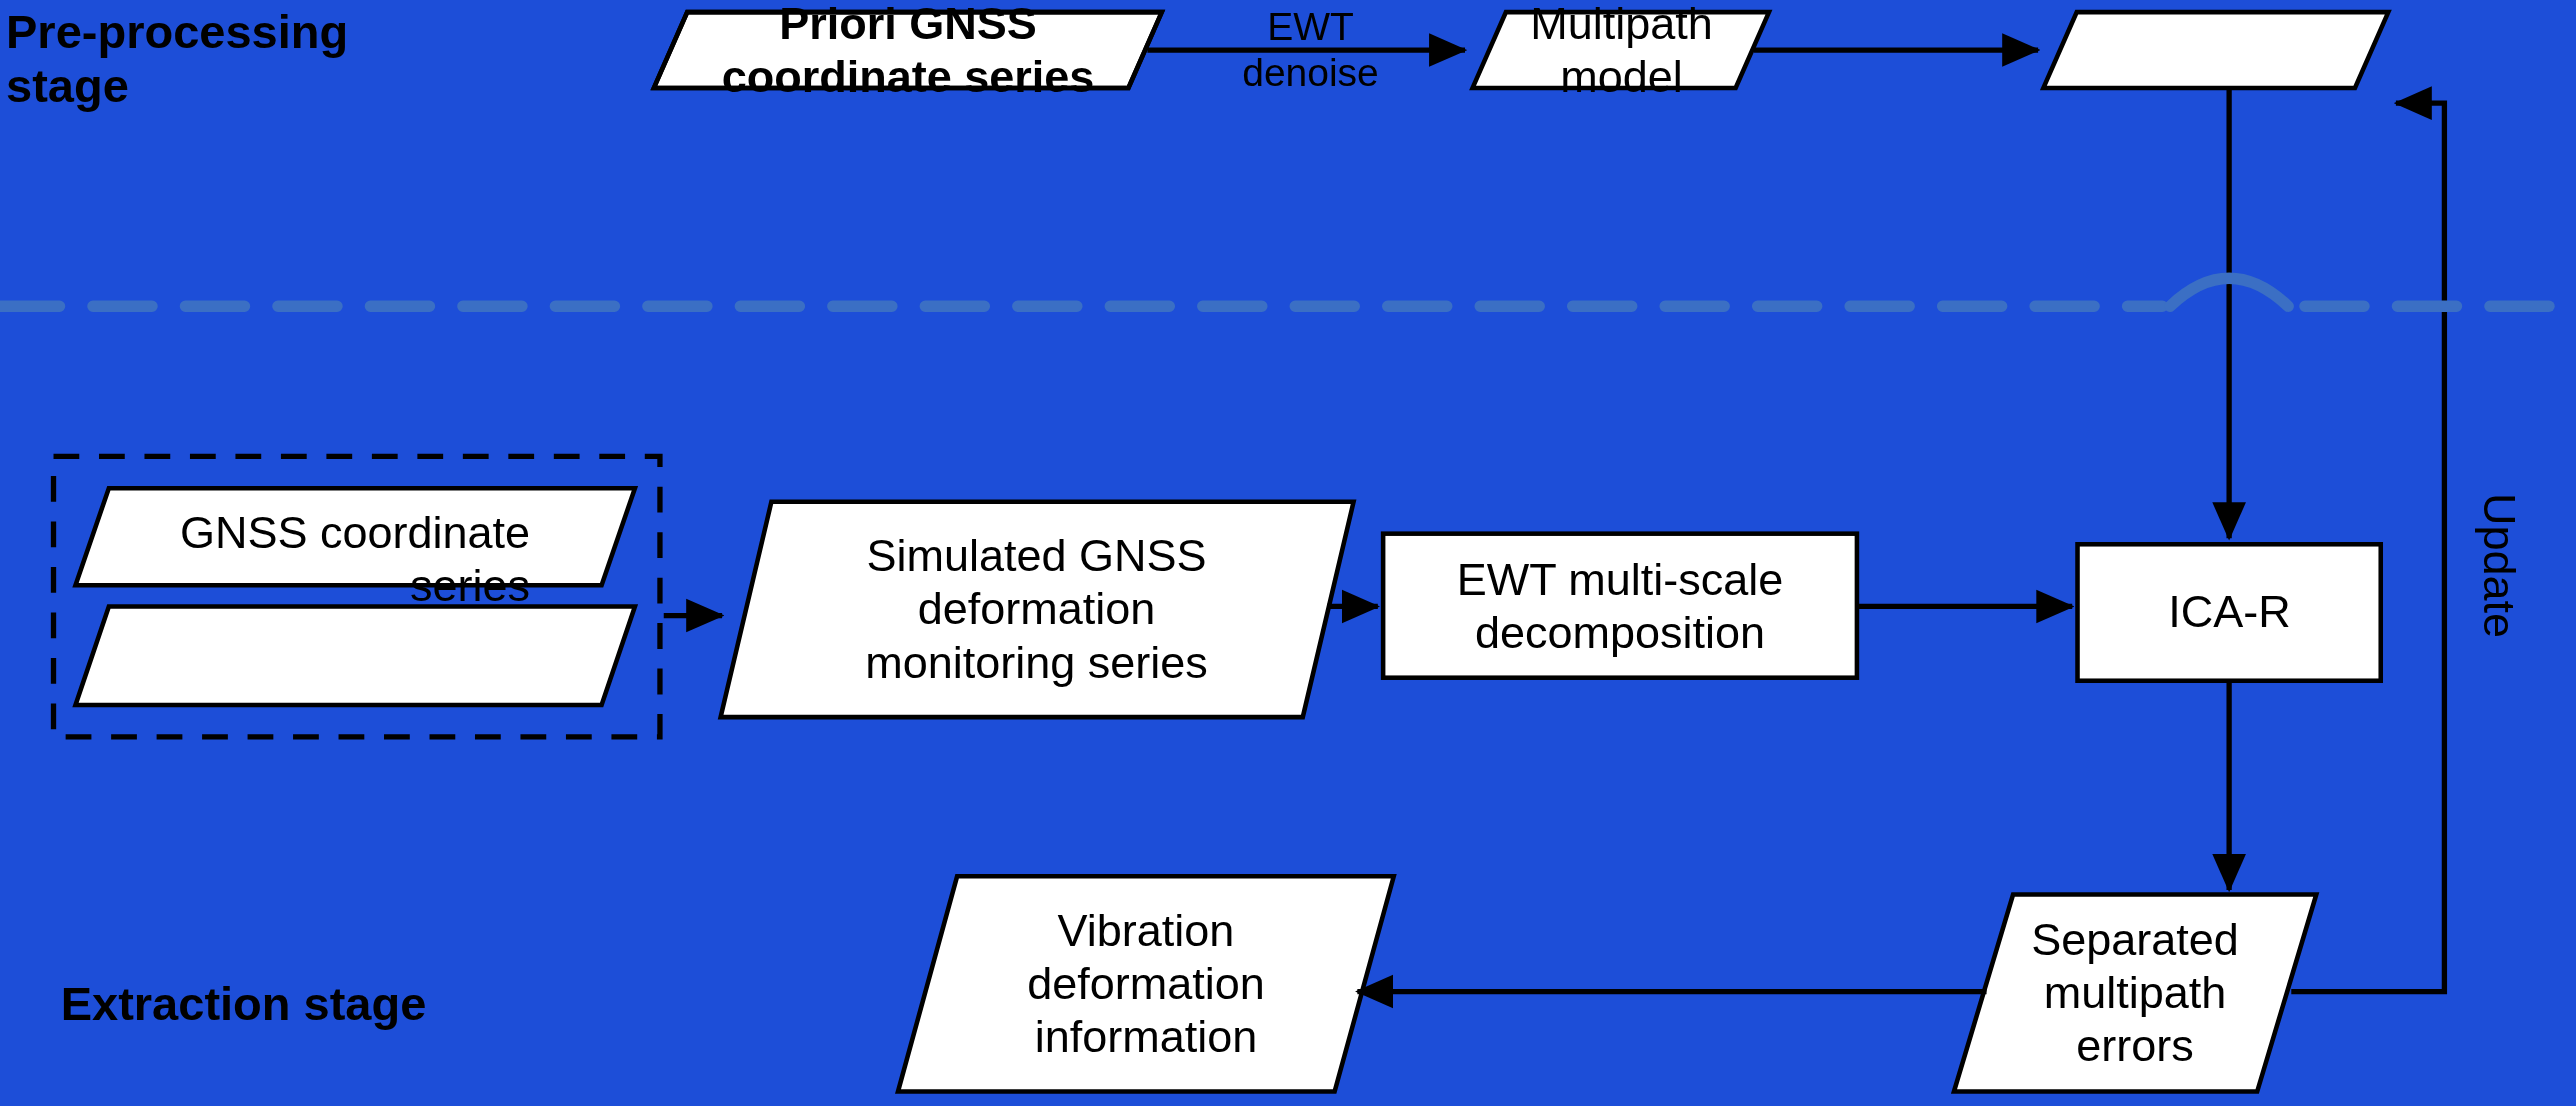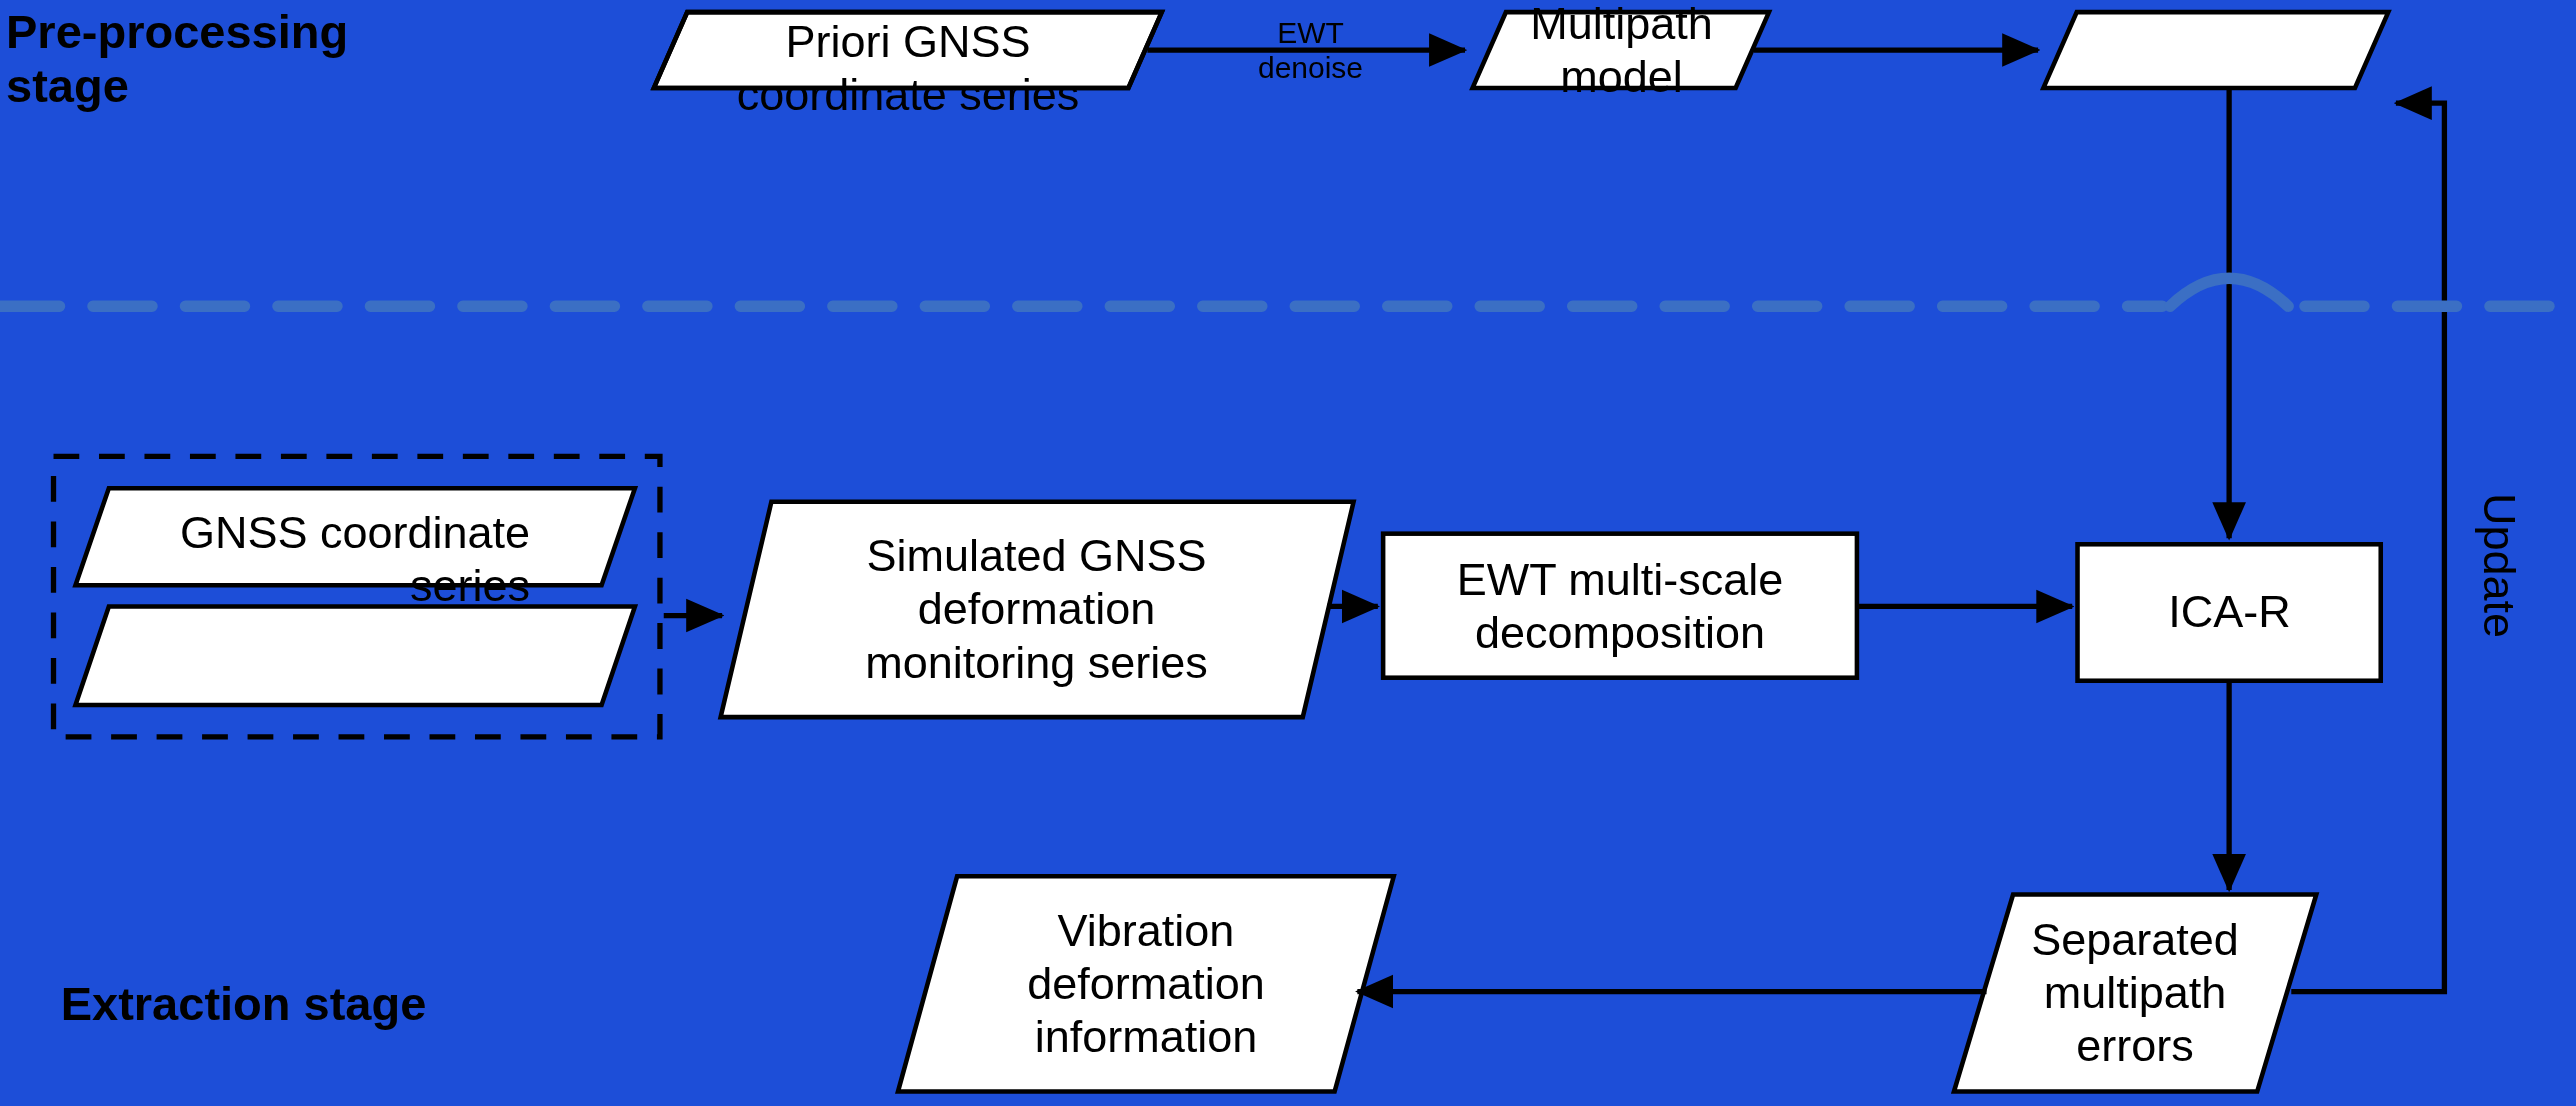--- a/index.html
+++ b/index.html
@@ -44,21 +44,21 @@
     font-family: "Liberation Sans", sans-serif;
     font-weight: bold;
     font-size: 47px;
     line-height: 1.15;
     white-space: pre-line;
   }
   .edge-label {
     position: absolute;
     color: #000000;
     font-family: "Liberation Sans", sans-serif;
-    font-size: 30px;
+    font-size: 39px;
     line-height: 1.18;
     text-align: center;
     white-space: pre-line;
   }
   .rot-label {
     position: absolute;
     color: #000000;
     font-family: "Liberation Sans", sans-serif;
     font-size: 45px;
     transform-origin: left top;
@@ -123,21 +123,21 @@
     <line x1="0" y1="404" x2="2852" y2="404" stroke="#3b6fc4" stroke-width="15" stroke-dasharray="78 44" stroke-linecap="round"></line>
     <path d="M 2862 404 Q 2940 330 3018 404" fill="none" stroke="#3b6fc4" stroke-width="15" stroke-linecap="round"></path>
     <line x1="3040" y1="404" x2="3397" y2="404" stroke="#3b6fc4" stroke-width="15" stroke-dasharray="78 44" stroke-linecap="round"></line>
   </svg>
 
   <div class="stage-label" style="left:6px; top:4.5px; width:394px;">Pre-processing
 stage</div>
 
   <div class="stage-label" style="left:16.7px; top:977px; width:485px;margin-left:44px;">Extraction stage</div>
 
-  <div class="node-label" style="left:654px; top:24px; width:508px; height:88px;">Priori GNSS
+  <div class="node-label" style="left:654px; top:6px; width:508px; height:88px;font-weight:bold;">Priori GNSS
 coordinate series</div>
 
   <div class="edge-label" style="left:1159px; top:6px; width:303px; height:88px; display:flex; align-items:center; justify-content:center;">EWT
 denoise</div>
 
   <div class="node-label" style="left:1473px; top:6px; width:297px; height:88px;">Multipath
 model</div>
 
 
   <div class="node-label" style="left:75px; top:508px; width:560px; height:102px;text-align:right;">GNSS coordinate

